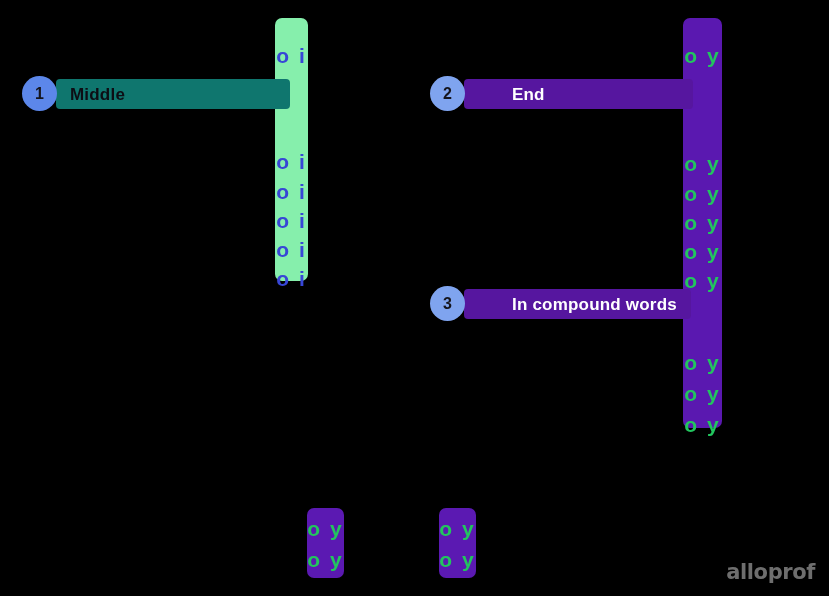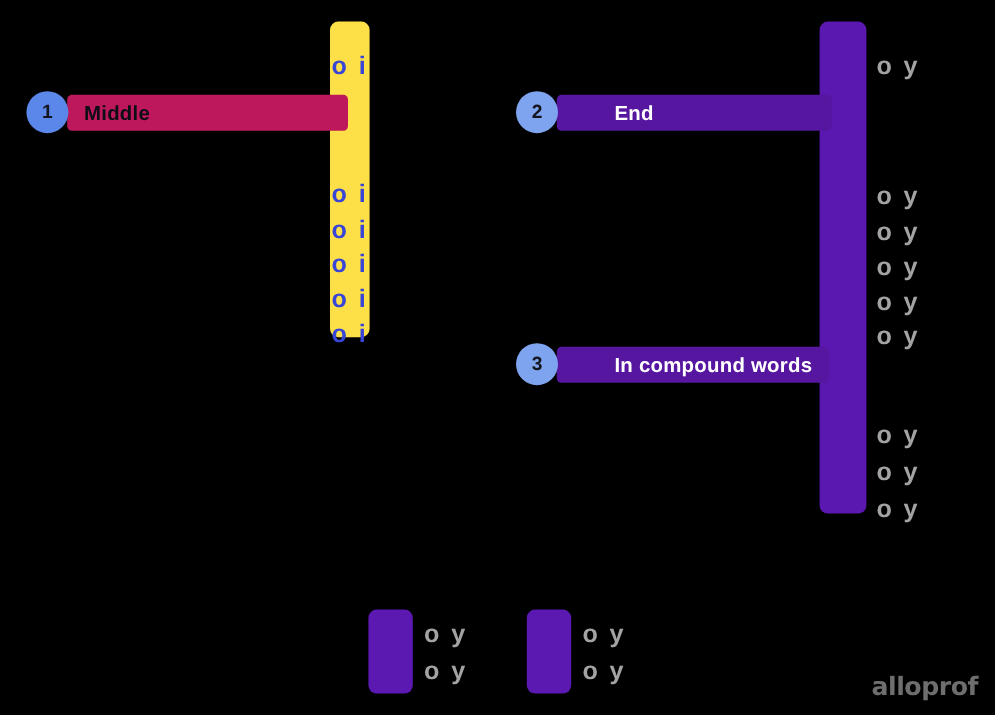--- a/index.html
+++ b/index.html
@@ -16,54 +16,54 @@
     height: 596px;
     background: #000000;
     overflow: hidden;
   }
 
   
   .column {
     position: absolute;
     border-radius: 7px;
   }
-  .column.blue  { background: #fde047; }
+  .column.blue  { background: #86efac; }
   .column.purple{ background: #5a18b0; }
 
   .pair {
     position: absolute;
     left: 0;
     width: 100%;
     text-align: center;
     font-weight: 700;
     font-size: 21px;
     line-height: 21px;
     letter-spacing: 2px;
     white-space: nowrap;
   }
   .pair.blue   { color: #3746d6; }
-  .pair.purple { color: #a3a3a3; padding-left: 46px; }
+  .pair.purple { color: #22c55e; }
 
   
   .minibox {
     position: absolute;
     background: #5b19b2;
     border-radius: 7px;
   }
 
   .bar {
     position: absolute;
     height: 30px;
     border-radius: 4px;
     display: flex;
     align-items: center;
     box-sizing: border-box;
     padding-left: 14px;
   }
-  .bar.light  { background: #be185d; color: #0d0d14; }
+  .bar.light  { background: #0f766e; color: #0d0d14; }
   .bar.dark   { background: #56169f; color: #ffffff; padding-left: 48px; }
   .bar-label {
     font-weight: 700;
     font-size: 17px;
     line-height: 17px;
     letter-spacing: 0.2px;
     white-space: nowrap;
   }
 
   .badge {

